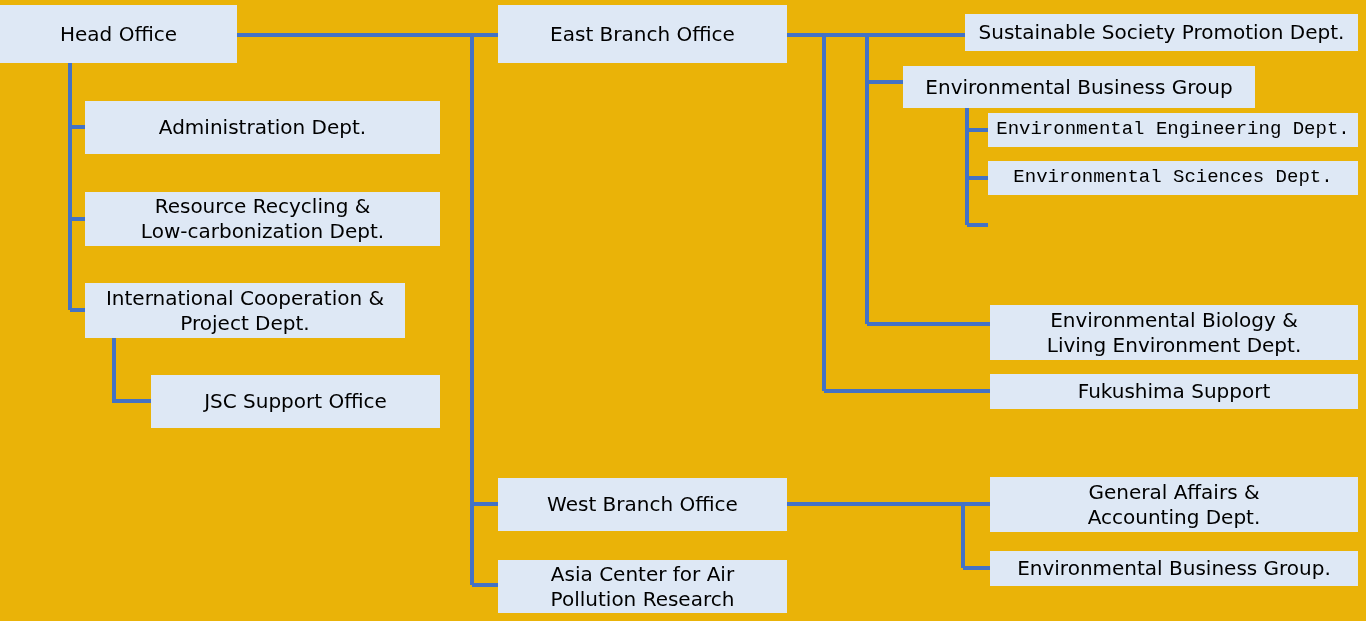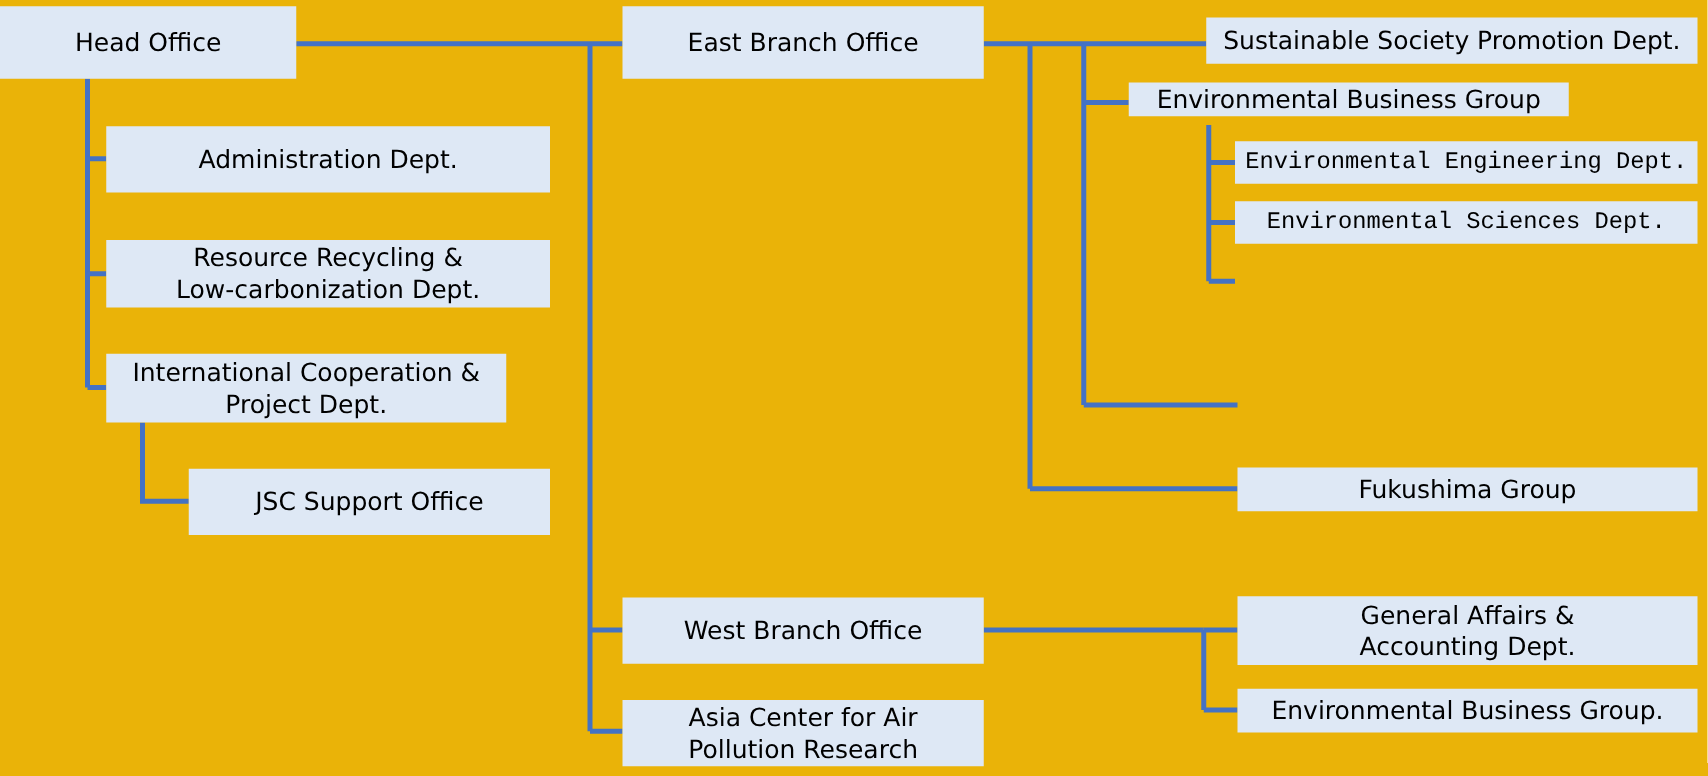--- a/index.html
+++ b/index.html
@@ -79,28 +79,30 @@
 
   <div class="node fs20" style="left:498px;top:5px;width:289px;height:58px;">East Branch Office</div>
 
   <div class="node fs20" style="left:498px;top:478px;width:289px;height:53px;">West Branch Office</div>
 
   <div class="node fs20" style="left:498px;top:560px;width:289px;height:53px;">Asia Center for Air
 Pollution Research</div>
 
   <div class="node fs20" style="left:965px;top:14px;width:393px;height:37px;">Sustainable Society Promotion Dept.</div>
 
-  <div class="node fs20" style="left:903px;top:66px;width:352px;height:27px;">Environmental Business Group</div>
+  <div class="node fs20" style="left:903px;top:66px;width:352px;height:42px;">Environmental Business Group</div>
 
   <div class="node fs19" style="left:988px;top:113px;width:370px;height:34px;">Environmental Engineering Dept.</div>
 
   <div class="node fs19" style="left:988px;top:161px;width:370px;height:34px;">Environmental Sciences Dept.</div>
 
 
+  <div class="node fs20" style="left:990px;top:305px;width:368px;height:55px;">Environmental Biology &amp;
+Living Environment Dept.</div>
 
-  <div class="node fs20" style="left:990px;top:374px;width:368px;height:35px;">Fukushima Group</div>
+  <div class="node fs20" style="left:990px;top:374px;width:368px;height:35px;">Fukushima Support</div>
 
   <div class="node fs20" style="left:990px;top:477px;width:368px;height:55px;">General Affairs &amp;
 Accounting Dept.</div>
 
   <div class="node fs20" style="left:990px;top:551px;width:368px;height:35px;">Environmental Business Group.</div>
 
 </div>
 
 </body></html>

